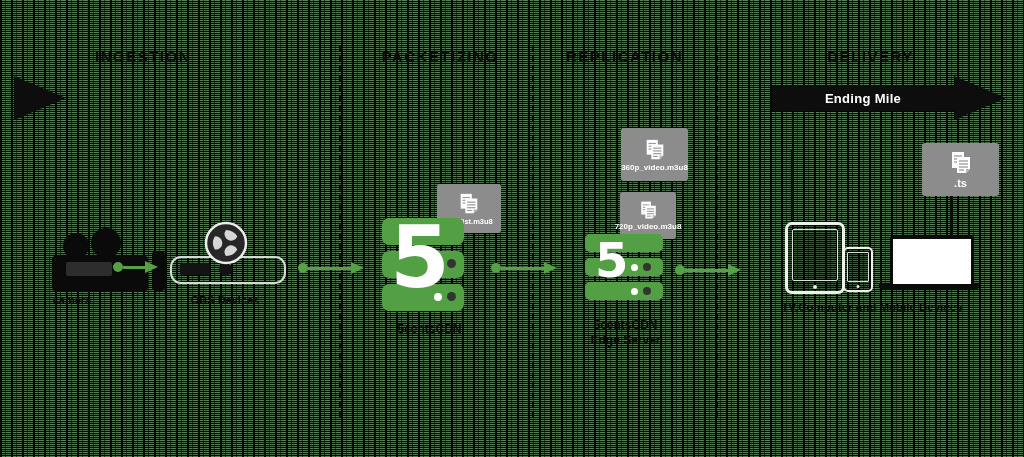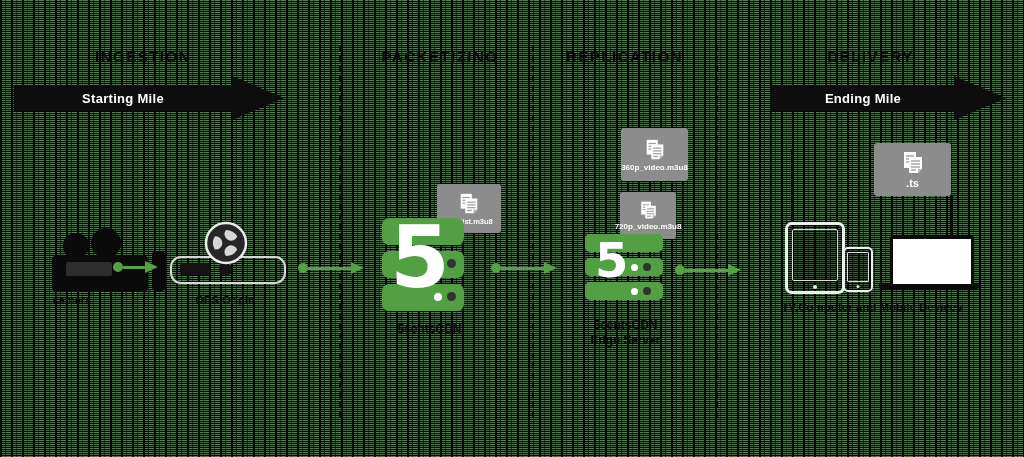--- a/index.html
+++ b/index.html
@@ -57,21 +57,20 @@
   <div class="sep" style="left:339px"></div>
   <div class="sep" style="left:532px"></div>
   <div class="sep" style="left:716px"></div>
 
   <div class="hdr" style="left:40px;width:206px">INGESTION</div>
   <div class="hdr" style="left:344px;width:192px">PACKETIZING</div>
   <div class="hdr" style="left:533px;width:183px">REPLICATION</div>
   <div class="hdr" style="left:717px;width:307px">DELIVERY</div>
 
   <div class="mile" style="left:14px">
-    <div class="mile-body" style="width:218px">Starting Mile</div>
     <div class="mile-head"></div>
   </div>
   <div class="mile" style="left:772px">
     <div class="mile-body" style="width:182px">Ending Mile</div>
     <div class="mile-head"></div>
   </div>
 
   <div>
     <div class="cam-part" style="left:63px;top:233px;width:26px;height:26px;border-radius:50%"></div>
     <div class="cam-part" style="left:91px;top:228px;width:30px;height:30px;border-radius:50%"></div>
@@ -86,21 +85,21 @@
     <div class="knob"></div>
   </div>
   <svg class="abs" style="left:203px;top:220px;z-index:2" width="46" height="46" viewBox="0 0 46 46">
     <circle cx="23" cy="23" r="20" fill="#272727" stroke="#ececec" stroke-width="2.5"></circle>
     <g fill="#d6d6d6" transform="translate(23,23)">
       <path d="M0,-13 A13,13 0 0 1 11.3,-6.5 A6.6,6.6 0 1 1 0,-13Z"></path>
       <path d="M0,-13 A13,13 0 0 1 11.3,-6.5 A6.6,6.6 0 1 1 0,-13Z" transform="rotate(120)"></path>
       <path d="M0,-13 A13,13 0 0 1 11.3,-6.5 A6.6,6.6 0 1 1 0,-13Z" transform="rotate(240)"></path>
     </g>
   </svg>
-  <div class="small-label" style="left:165px;top:294px;width:120px">OBS Origin</div>
+  <div class="small-label" style="left:165px;top:294px;width:120px">OBS Devices</div>
 
   <div class="garrow" style="left:113px;top:261px">
     <div class="tail"></div>
       <div class="line" style="width:22px"></div>
       <div class="head"></div>
   </div>
   <div class="garrow" style="left:298px;top:262px">
     <div class="tail"></div>
       <div class="line" style="width:43px"></div>
       <div class="head"></div>
@@ -195,21 +194,21 @@
     <div class="dot" style="left:46px;top:30px;width:7px;height:7px;background:#fff"></div>
     <div class="dot" style="left:58px;top:29px;width:8px;height:8px;background:#333"></div>
     <div class="dot" style="left:46px;top:54px;width:7px;height:7px;background:#fff"></div>
     <div class="dot" style="left:58px;top:53px;width:8px;height:8px;background:#333"></div>
   </div>
   <div class="caption" style="left:548px;top:318px;width:155px">
     <div>5centsCDN</div>
     <div>Edge Server</div>
   </div>
 
-  <div class="filebox" style="left:874px;top:143px;width:77px;height:53px">
+  <div class="filebox" style="left:922px;top:143px;width:77px;height:53px">
     <svg width="26" height="26" viewBox="0 0 26 26">
       <rect x="4" y="2" width="12" height="16" fill="#fff"></rect>
       <g stroke="#9a9a9a" stroke-width="1.3">
           <line x1="6" y1="6" x2="14" y2="6"></line>
           <line x1="6" y1="9" x2="14" y2="9"></line>
           <line x1="6" y1="12" x2="14" y2="12"></line>
         </g>
       <polygon points="9,7 22,7 22,19 18,23 9,23" fill="#fff"></polygon>
       <polygon points="18,23 18,19 22,19" fill="#b5b5b5"></polygon>
       <g stroke="#9a9a9a" stroke-width="1.3">

